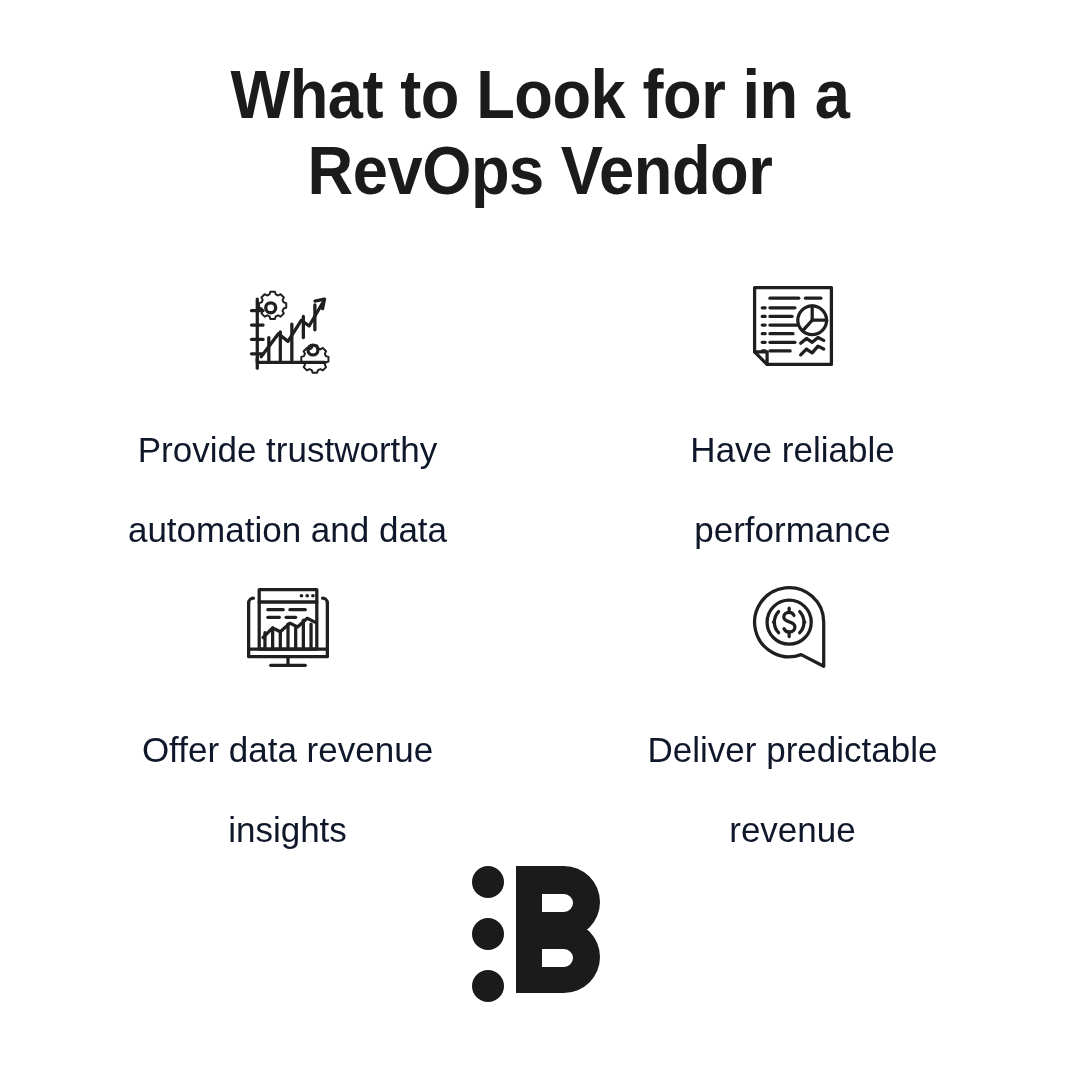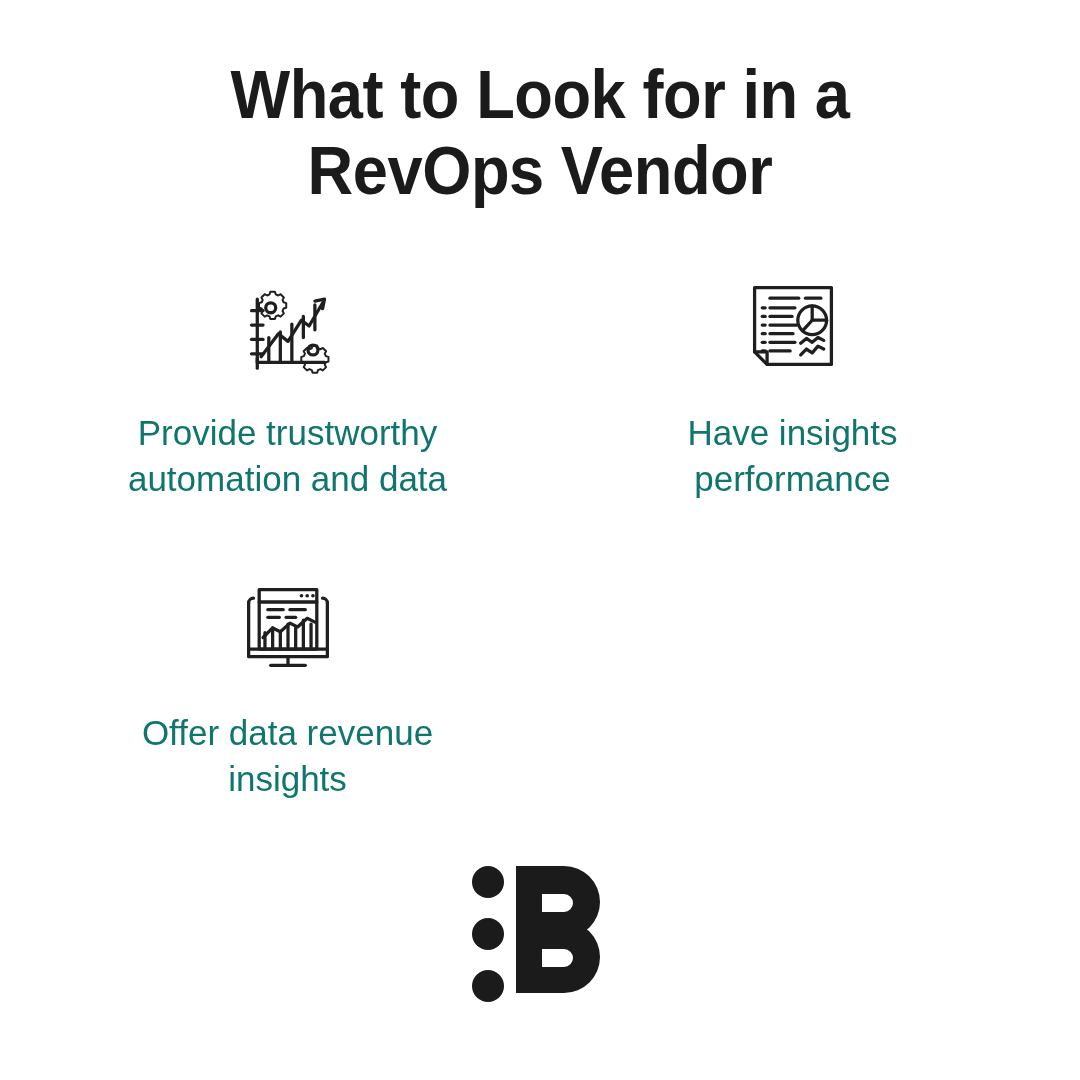--- a/index.html
+++ b/index.html
@@ -63,22 +63,22 @@
   .feature-icon {
     width: 96px;
     height: 96px;
     display: block;
   }
   .feature-label {
     margin-top: 36px;
     font-family: "Liberation Sans", sans-serif;
     font-weight: 400;
     font-size: 35px;
-    line-height: 46px;
-    color: #0f766e;
+    line-height: 80px;
+    color: #0f172a;
     text-align: center;
     max-width: 420px;
     white-space: pre-line;
   }
 
   
   .logo-block {
     position: absolute;
     left: 0;
     right: 0;
@@ -163,21 +163,21 @@
         <path d="M26 76 H47"></path>
 
         <circle cx="70" cy="44" r="15"></circle>
         <path d="M70 44 V29"></path>
         <path d="M70 44 L85 44"></path>
         <path d="M70 44 L60 55"></path>
 
         <path d="M58 68 L64 63 L70 67 L76 62 L82 65"></path>
         <path d="M58 80 L64 74 L70 78 L76 71 L82 74"></path>
       </svg>
-      <div class="feature-label">Have insights
+      <div class="feature-label">Have reliable
 performance</div>
     </div>
 
     <div class="feature-cell">
       <svg class="feature-icon" viewBox="0 0 100 100" fill="none" stroke="#1f1f1f" stroke-width="3.4" stroke-linecap="round" stroke-linejoin="round">
 
         <path d="M9 26 a5 5 0 0 1 5-5"></path>
         <path d="M9 26 V74"></path>
         <path d="M91 26 a5 5 0 0 0 -5-5"></path>
         <path d="M91 26 V74"></path>
@@ -206,20 +206,41 @@
 
         <path d="M24 62 L34 52 L42 56 L52 47 L60 51 L70 42 L78 46"></path>
 
         <path d="M50 82 V90"></path>
         <path d="M32 91 H68"></path>
       </svg>
       <div class="feature-label">Offer data revenue
 insights</div>
     </div>
 
+    <div class="feature-cell">
+      <svg class="feature-icon" viewBox="0 0 100 100" fill="none" stroke="#1f1f1f" stroke-width="3.4" stroke-linecap="round" stroke-linejoin="round">
+
+        <path d="M82 46 a36 36 0 1 0 -23.5 33.8 L82 92 Z"></path>
+
+        <circle cx="46" cy="46" r="23"></circle>
+
+        <path d="M35 35 a16 16 0 0 0 0 22"></path>
+
+        <path d="M57 35 a16 16 0 0 1 0 22"></path>
+
+        <circle cx="30" cy="46" r="1.9" fill="#1f1f1f" stroke="none"></circle>
+        <circle cx="62" cy="46" r="1.9" fill="#1f1f1f" stroke="none"></circle>
+
+        <path d="M51 39 a5.5 5.5 0 0 0 -5-3.2 c-3.6 0 -5.6 2.2 -5.6 4.8 c0 6.6 11.6 3.6 11.6 10.4 c0 2.8 -2.2 5.2 -6 5.2 a6 6 0 0 1 -5.4 -3.4"></path>
+        <path d="M46 31.5 V36"></path>
+        <path d="M46 56.4 V61"></path>
+      </svg>
+      <div class="feature-label">Deliver predictable
+revenue</div>
+    </div>
 
   </div>
 
   <div class="logo-block">
     <svg class="logo-mark" viewBox="0 0 160 155">
       <g fill="#1b1b1b">
 
         <circle cx="28" cy="25" r="16"></circle>
         <circle cx="28" cy="77" r="16"></circle>
         <circle cx="28" cy="129" r="16"></circle>

